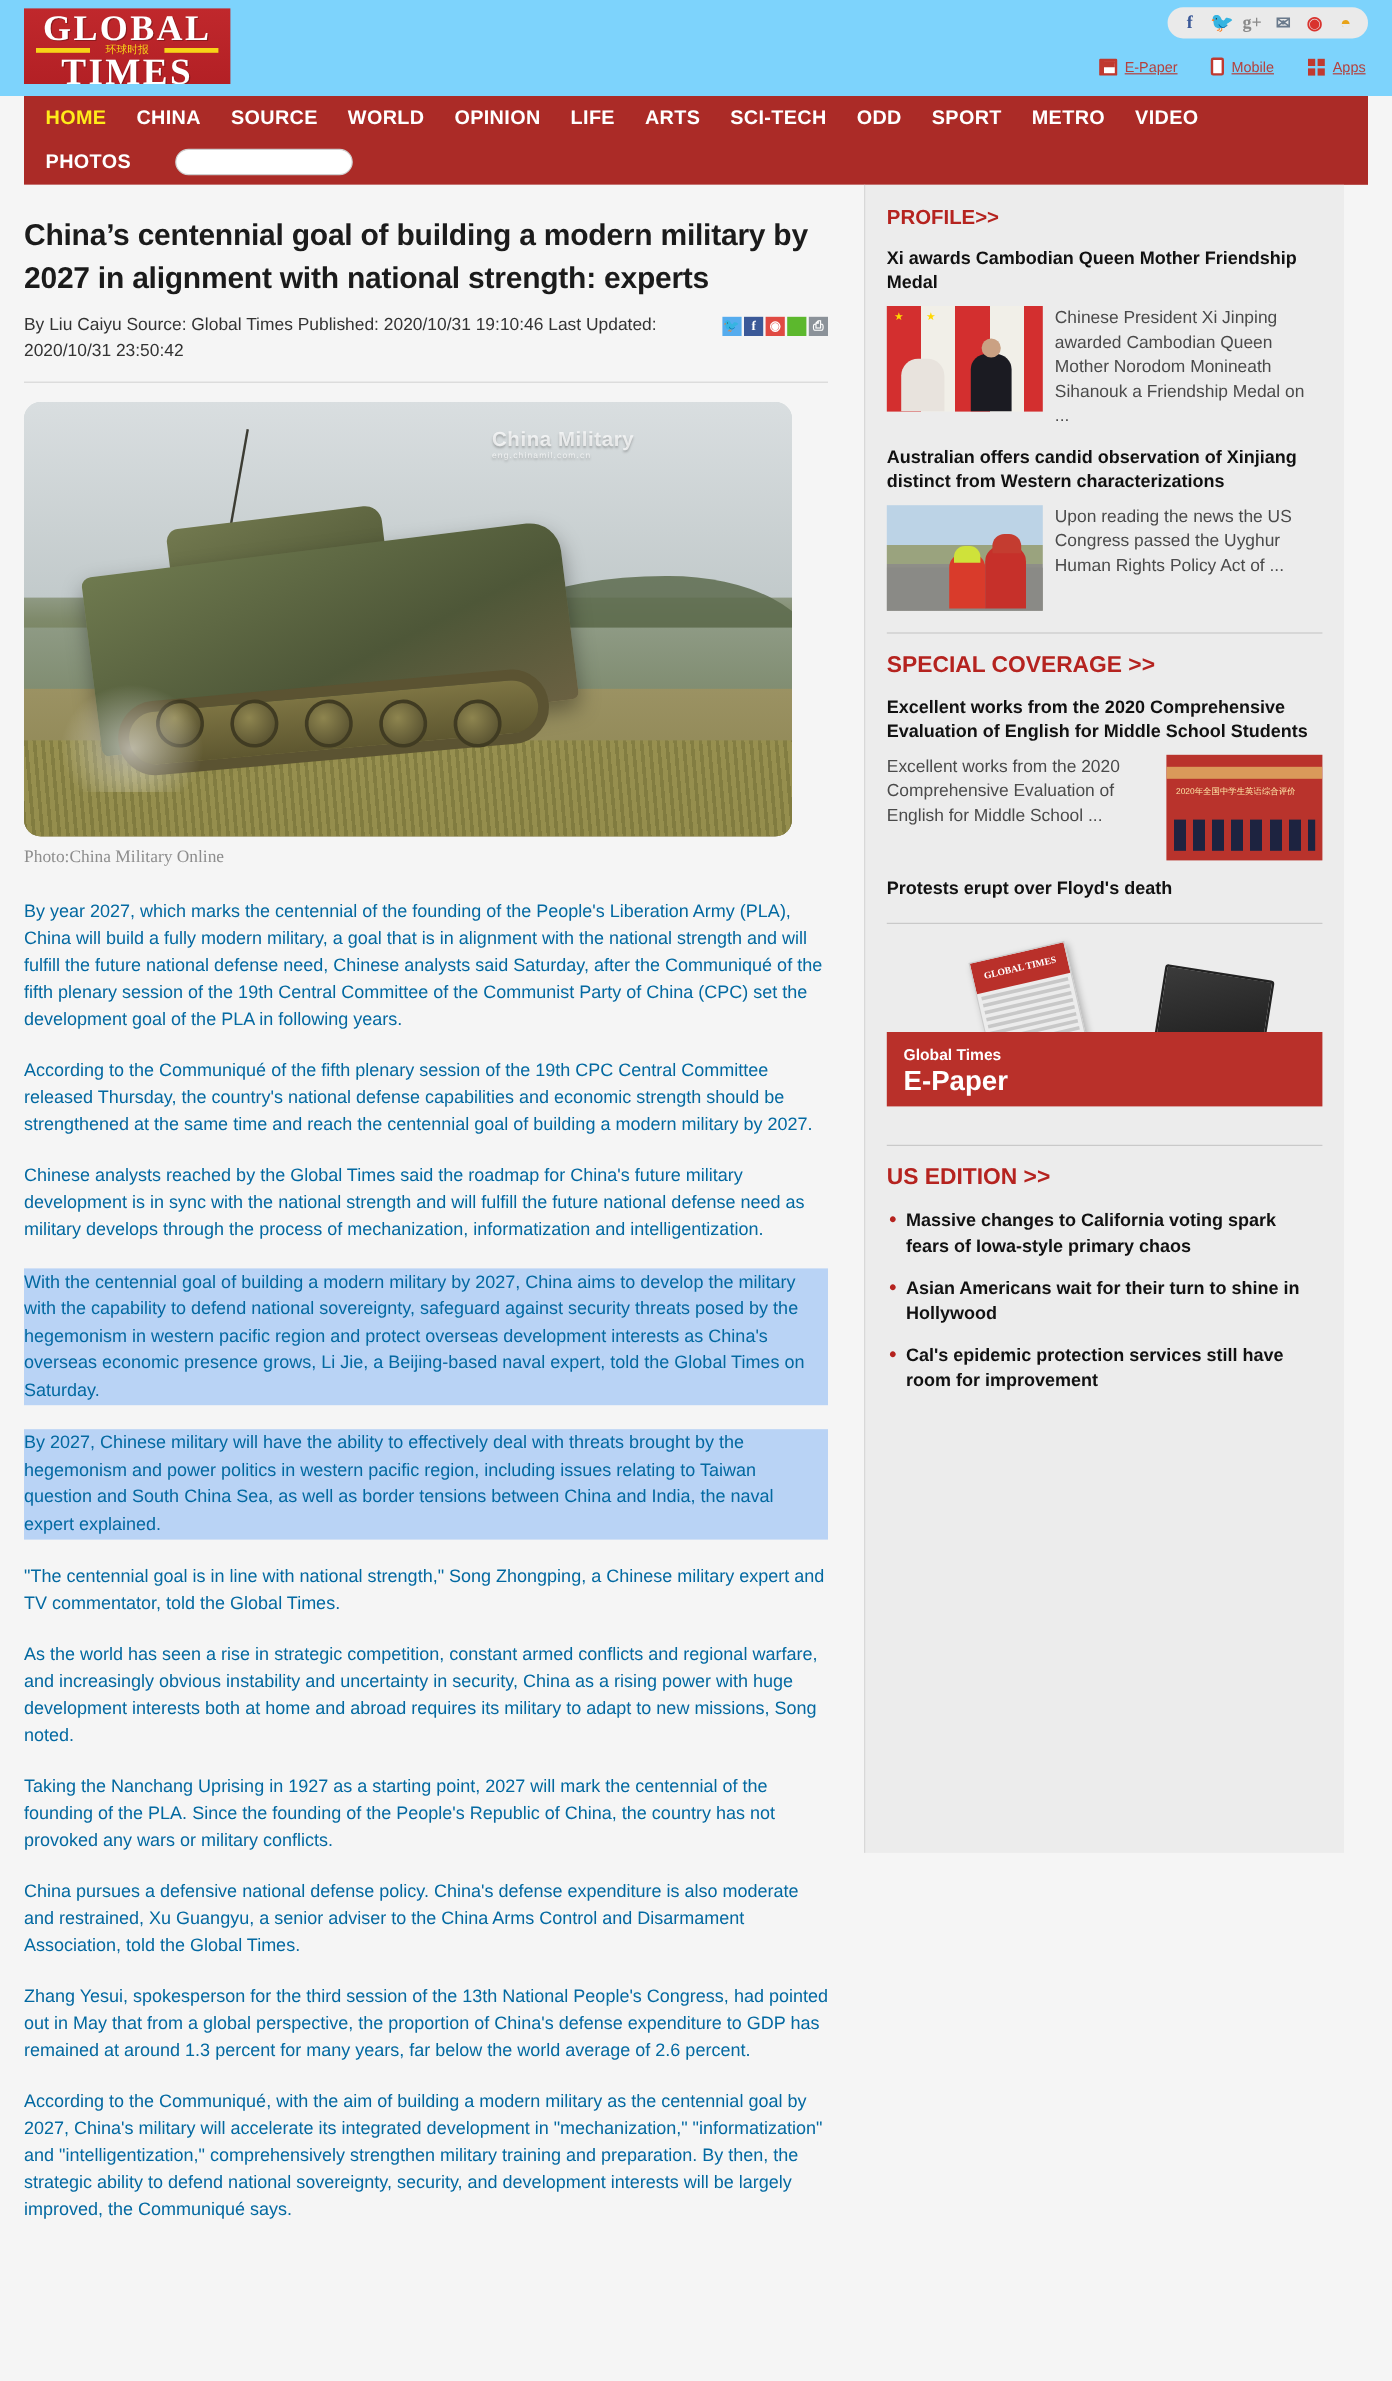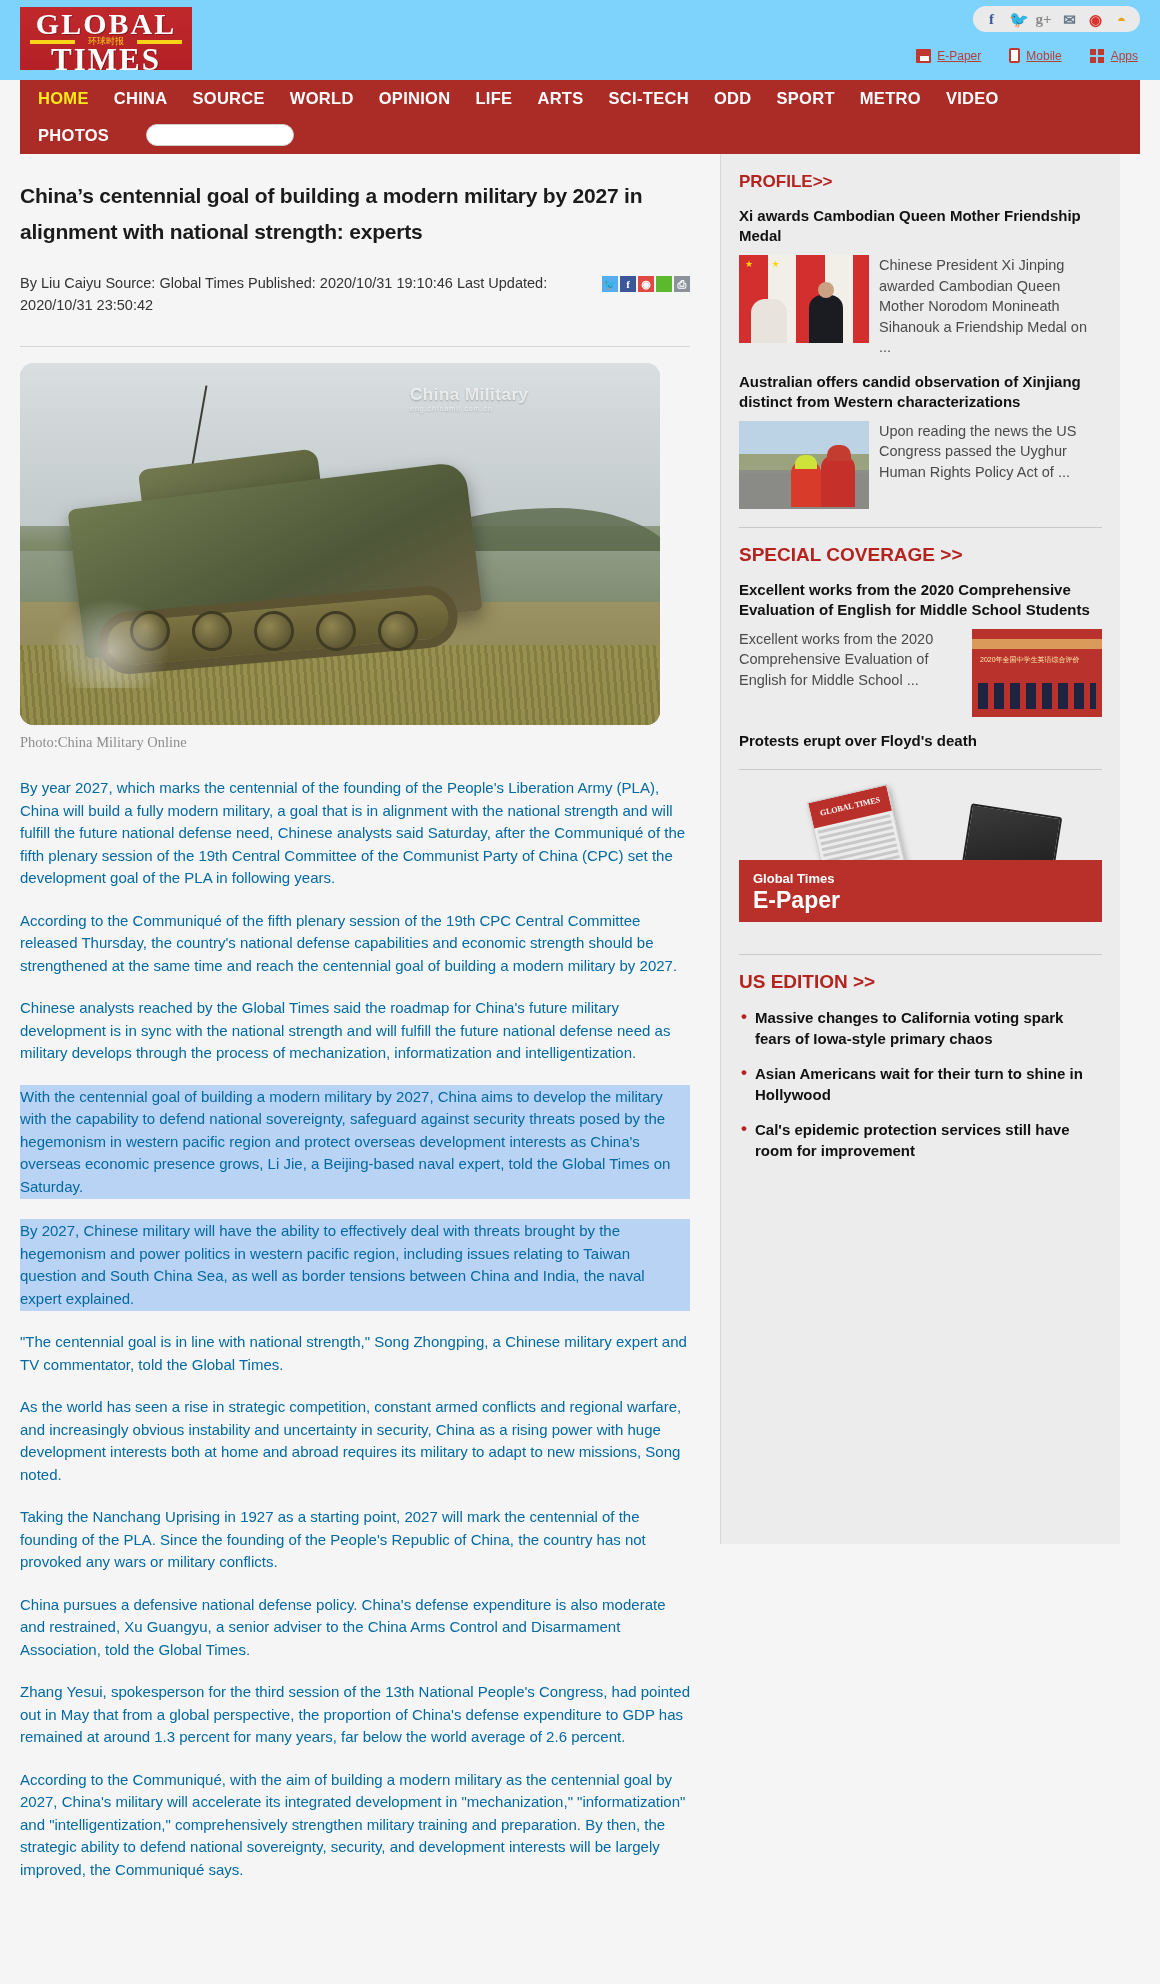--- a/index.html
+++ b/index.html
@@ -96,24 +96,24 @@
     margin-left:12px;
   }
 
   
   .wrap { display:flex; padding:0 20px; gap:0; align-items:flex-start; }
   .main { width:700px; padding:14px 30px 0 0; background:#f5f5f5; }
   .side { width:400px; background:#ececec; border-left:1px solid #d8d8d8;
           padding:14px 18px 20px 18px; min-height:1390px; }
 
   h1.headline {
-    font-size:21px; line-height:36px; font-weight:700; color:#1b1b1b;
+    font-size:25px; line-height:36px; font-weight:700; color:#1b1b1b;
     margin:10px 0 0 0; letter-spacing:-.2px;
   }
-  .byline-wrap { position:relative; margin-top:22px; padding-bottom:30px;
+  .byline-wrap { position:relative; margin-top:10px; padding-bottom:14px;
                  border-bottom:1px solid #d6d6d6; }
   .byline { font-size:14.5px; line-height:22px; color:#333; width:560px; }
   .share { position:absolute; right:0; top:4px; display:flex; gap:2px; }
   .share span { width:16px; height:16px; display:inline-block; color:#fff;
     font-size:11px; line-height:16px; text-align:center; font-weight:700; }
   .share .tw{background:#55acee;} .share .fb{background:#3b5998;
     font-family:"Liberation Serif",serif;}
   .share .wb{background:#e04a42;} .share .wc{background:#5cb82d;}
   .share .pr{background:#8b9299;}
 

